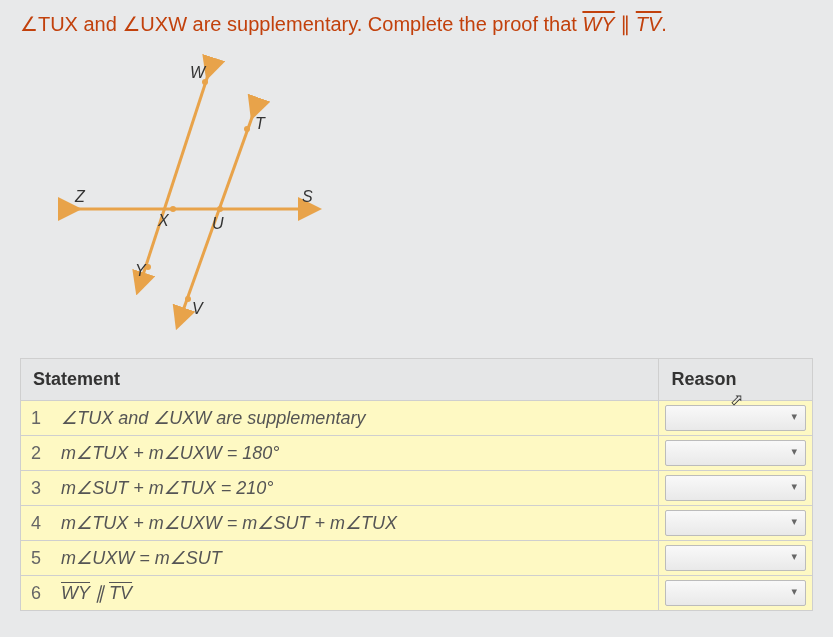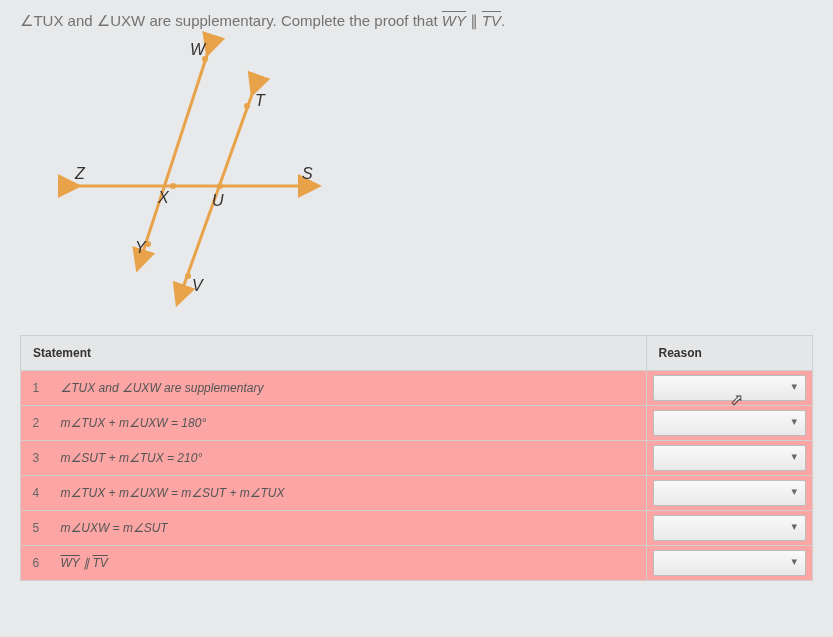--- a/index.html
+++ b/index.html
@@ -6,37 +6,37 @@
     body {
       width: 833px;
       height: 637px;
       font-family: Arial, sans-serif;
       background: #e8e9ea;
       color: #333;
       padding: 12px 20px;
       overflow: hidden;
     }
     .problem-statement {
-      font-size: 15px;
-      color: #737373;
-      margin-bottom: 1px;
+      font-size: 20px;
+      color: #c2410c;
+      margin-bottom: 18px;
     }
     .problem-statement .line-over {
       text-decoration: overline;
       font-style: italic;
     }
     .diagram {
       margin-left: 30px;
       margin-bottom: 20px;
     }
     table.proof {
       width: 100%;
       border-collapse: collapse;
-      background: #fca5a5;
-      font-size: 12px;
+      background: #fef9c3;
+      font-size: 18px;
       color: #555;
     }
     table.proof th {
       text-align: left;
       padding: 10px 12px;
       font-weight: bold;
       color: #333;
       border: 1px solid #cfcfcf;
       background: #e5e6e7;
     }

